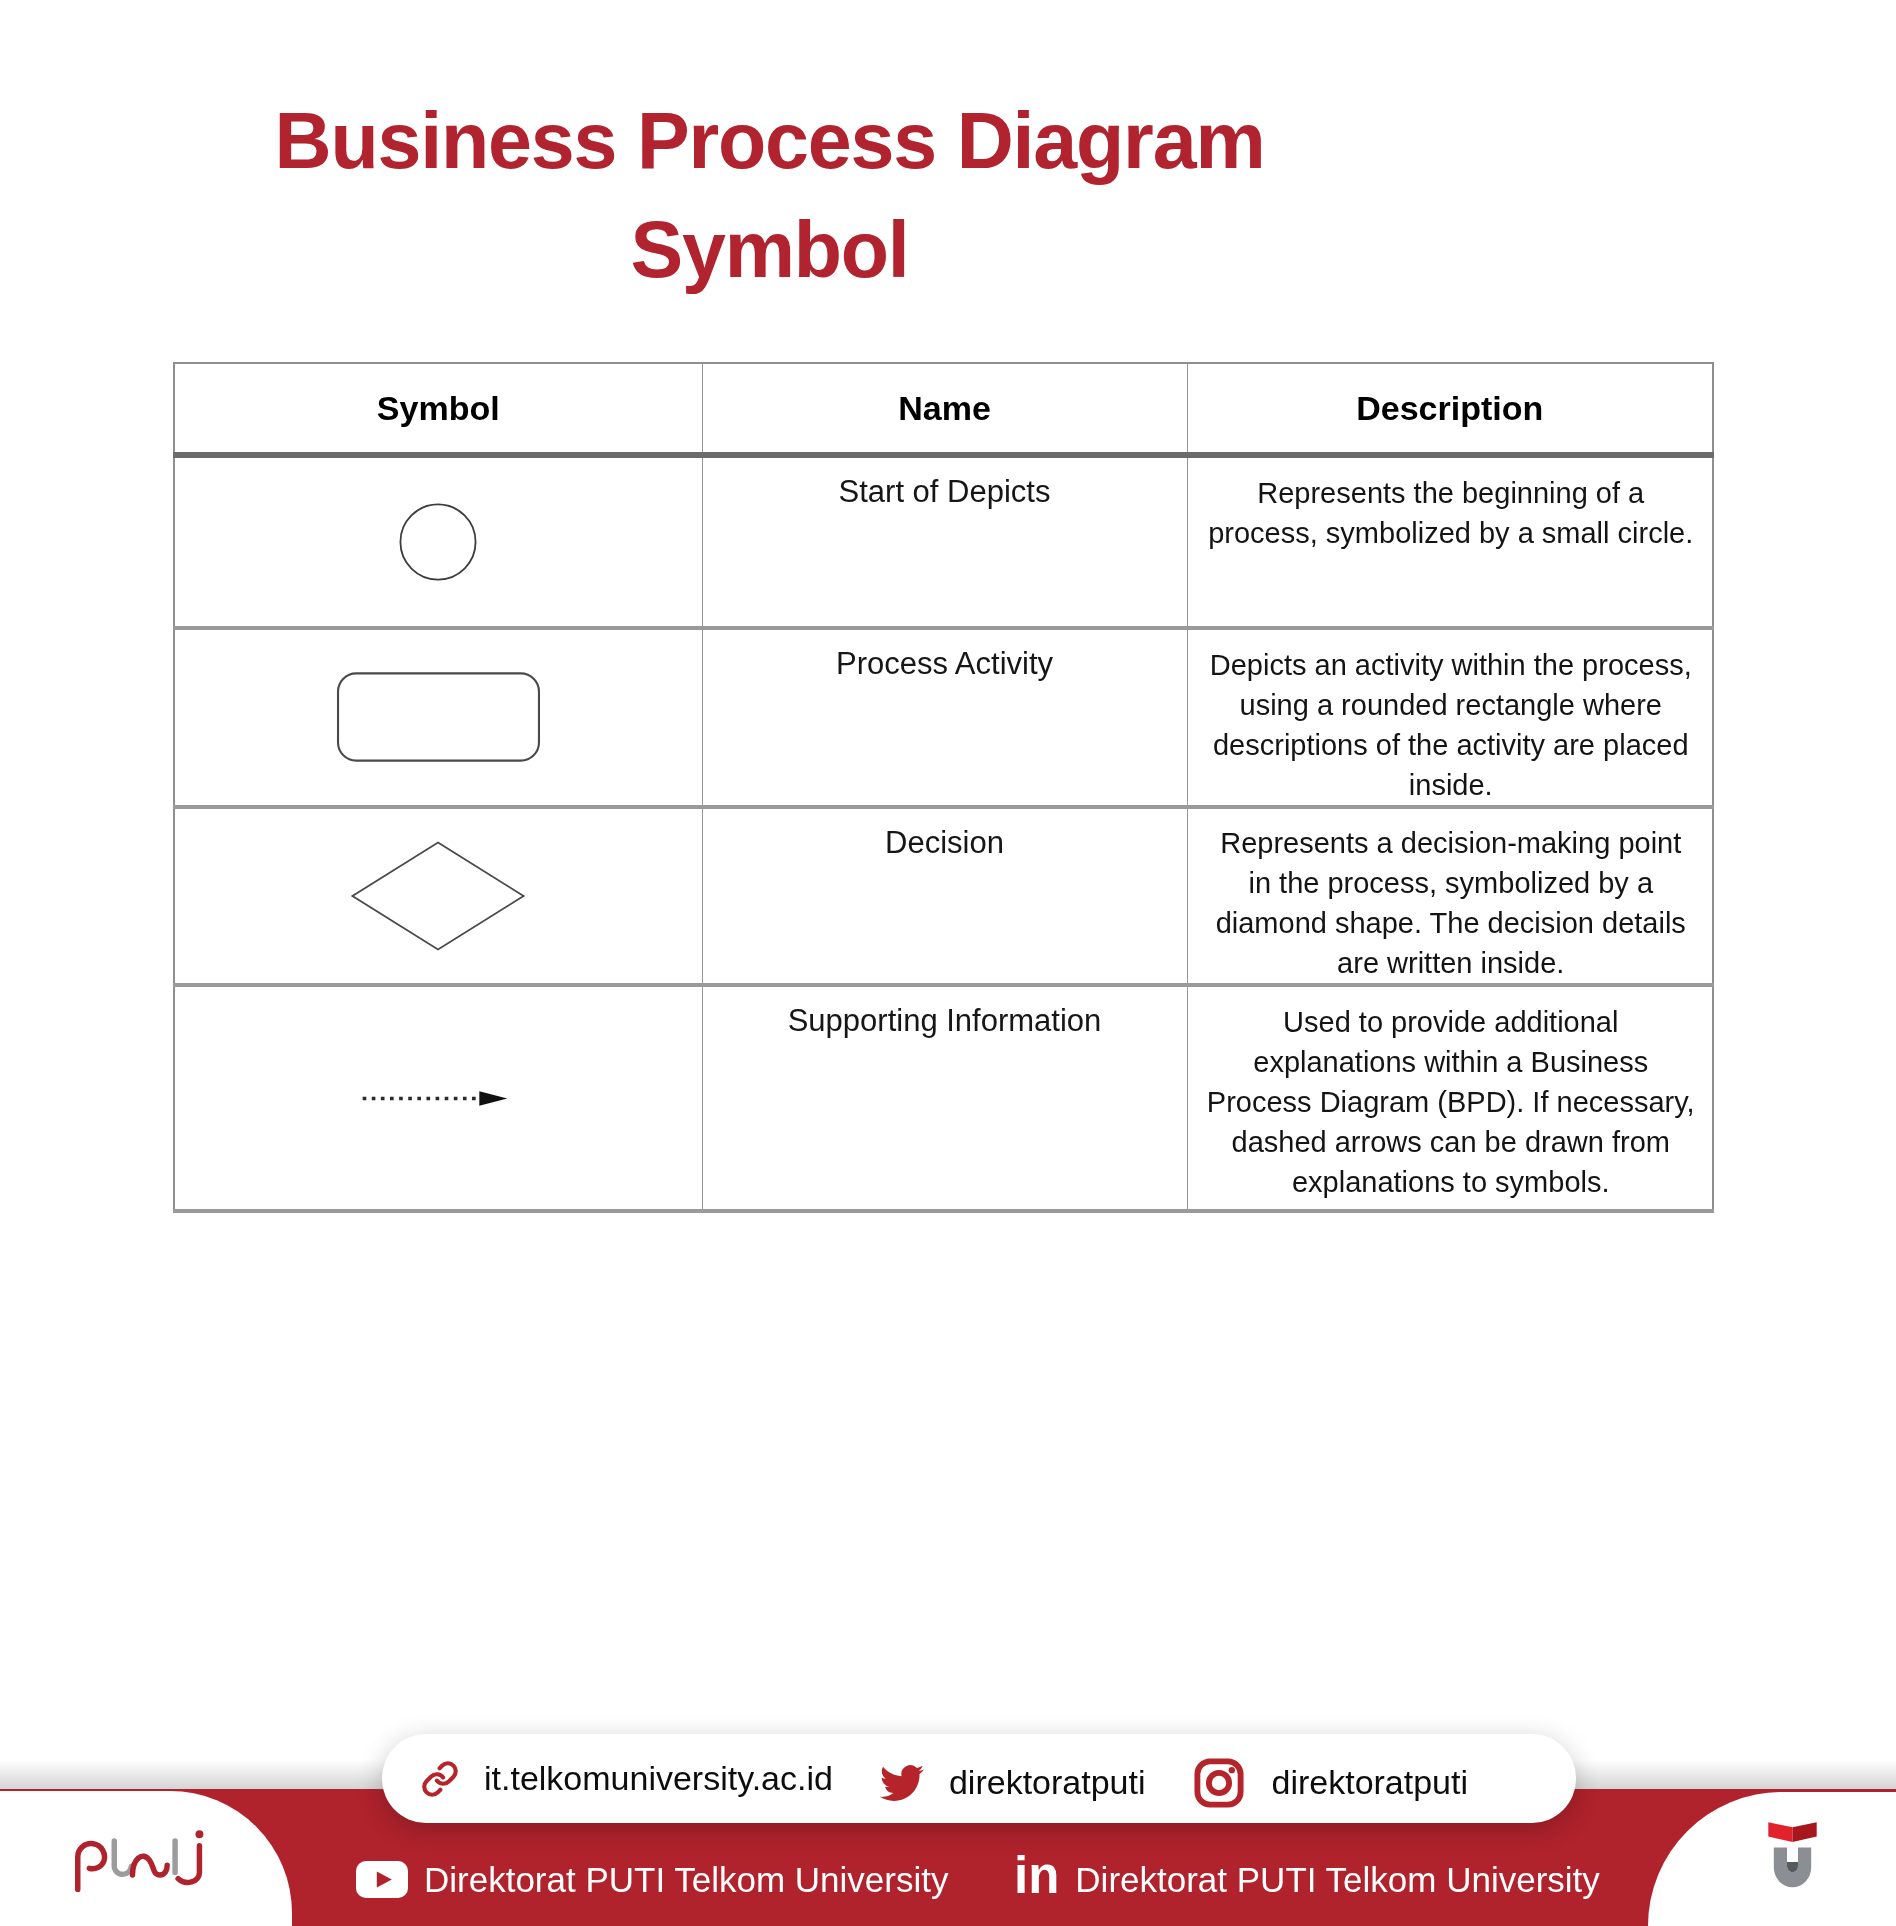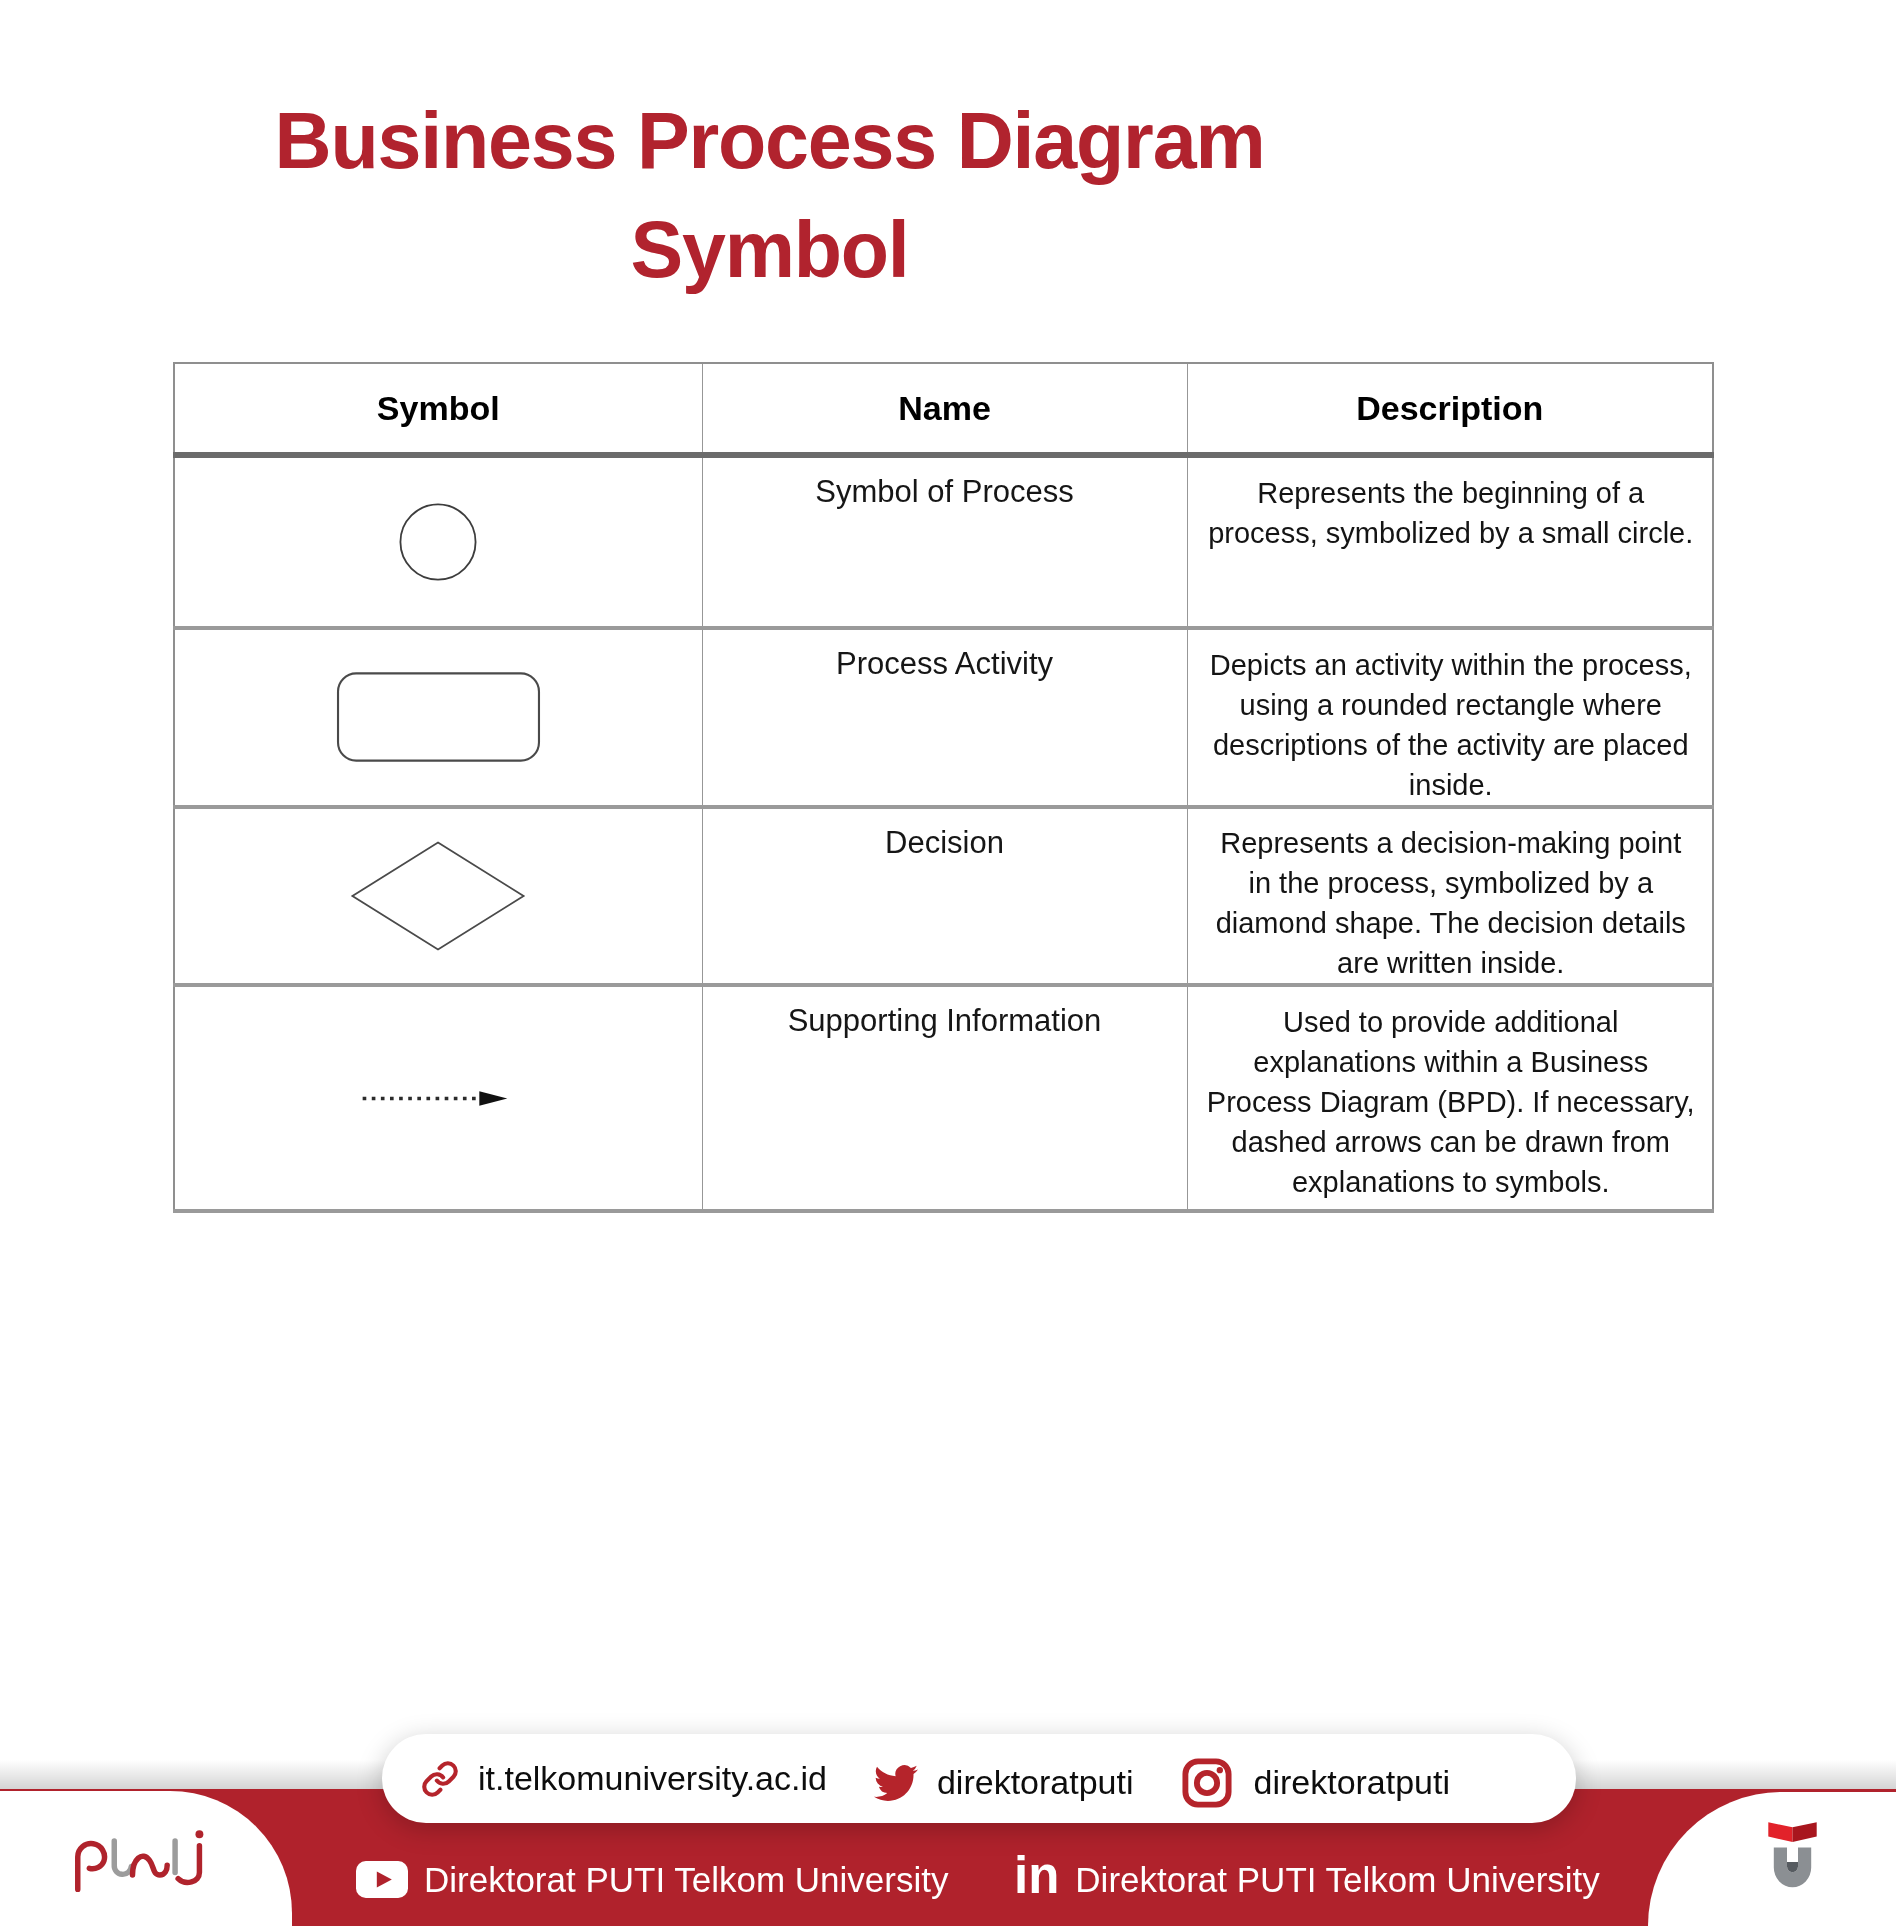--- a/index.html
+++ b/index.html
@@ -59,21 +59,21 @@
     border-radius:134px 0 0 134px;z-index:3;
   }
   .puti-logo{position:absolute;left:68px;top:1819px;z-index:4;}
   .telkom-logo{position:absolute;left:1764px;top:1819px;z-index:4;}
   
   .pill{
     position:absolute;left:382px;top:1734px;width:1194px;height:89px;background:#ffffff;
     border-radius:44px;z-index:5;display:flex;align-items:center;padding-left:39px;
     box-shadow:0 6px 27px rgba(0,0,0,0.22);box-sizing:border-box;
   }
-  .pill-item{display:flex;align-items:center;gap:19px;font-size:34px;color:#0d0d0d;}
+  .pill-item{display:flex;align-items:center;gap:25px;font-size:34px;color:#0d0d0d;}
   .pill-item + .pill-item{margin-left:47px;margin-top:8px;}
   
   .bar-group{
     position:absolute;top:1858px;height:43px;display:flex;align-items:center;gap:16px;
     color:#ffffff;font-size:35px;z-index:4;justify-content:space-between;
   }
   .bar-group.yt{left:356px;}
   .bar-group.li{left:1014px;}
   .in-glyph{font-size:51px;font-weight:800;line-height:1;position:relative;top:-3.6px;}
 </style>
@@ -98,21 +98,21 @@
       <th>Description</th>
     </tr>
   </thead>
   <tbody>
     <tr>
       <td class="sym">
         <svg width="80" height="80" viewBox="0 0 132 132">
           <circle cx="66" cy="66" r="62" fill="none" stroke="#3d3d3d" stroke-width="3"></circle>
         </svg>
       </td>
-      <td class="name">Symbol of Process</td>
+      <td class="name">Start of Depicts</td>
       <td class="desc">Represents the beginning of a process, symbolized by a small circle.</td>
     </tr>
     <tr>
       <td class="sym">
         <svg width="207" height="92" viewBox="0 0 340 152">
           <rect x="4" y="4" width="332" height="144" rx="30" fill="none" stroke="#4a4a4a" stroke-width="3.5"></rect>
         </svg>
       </td>
       <td class="name">Process Activity</td>
       <td class="desc">Depicts an activity within the process, using a rounded rectangle where descriptions of the activity are placed inside.</td>

